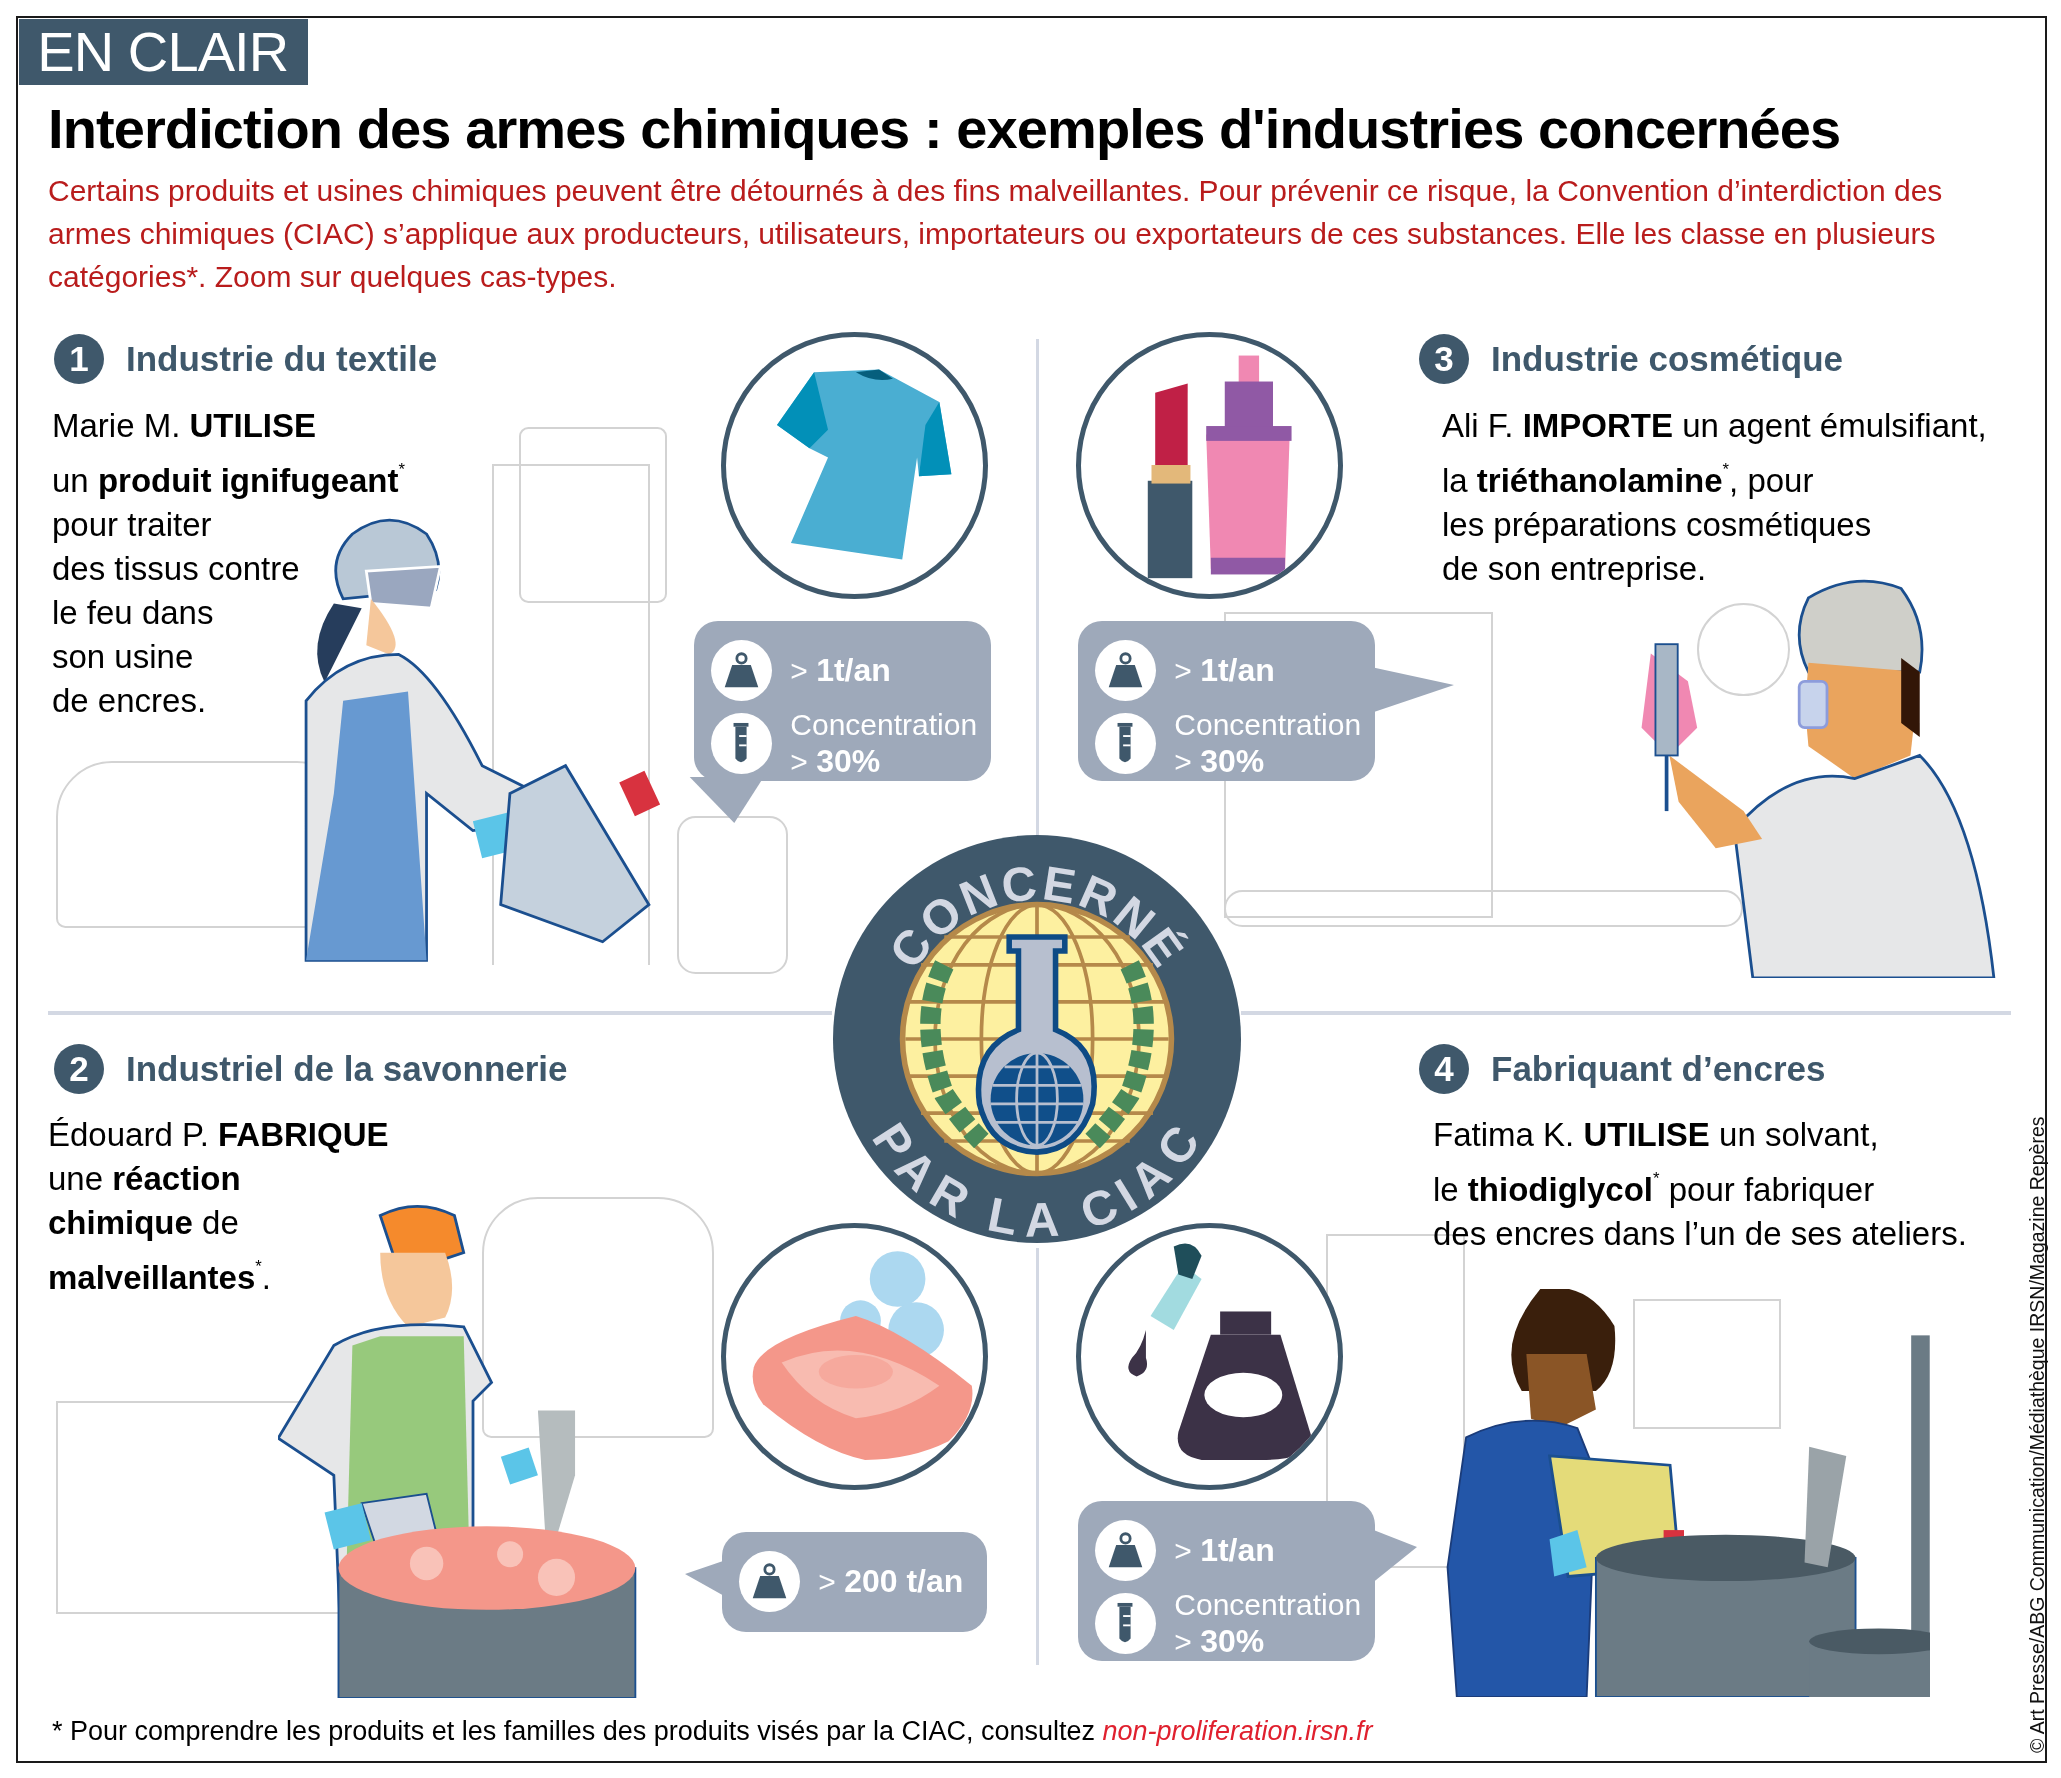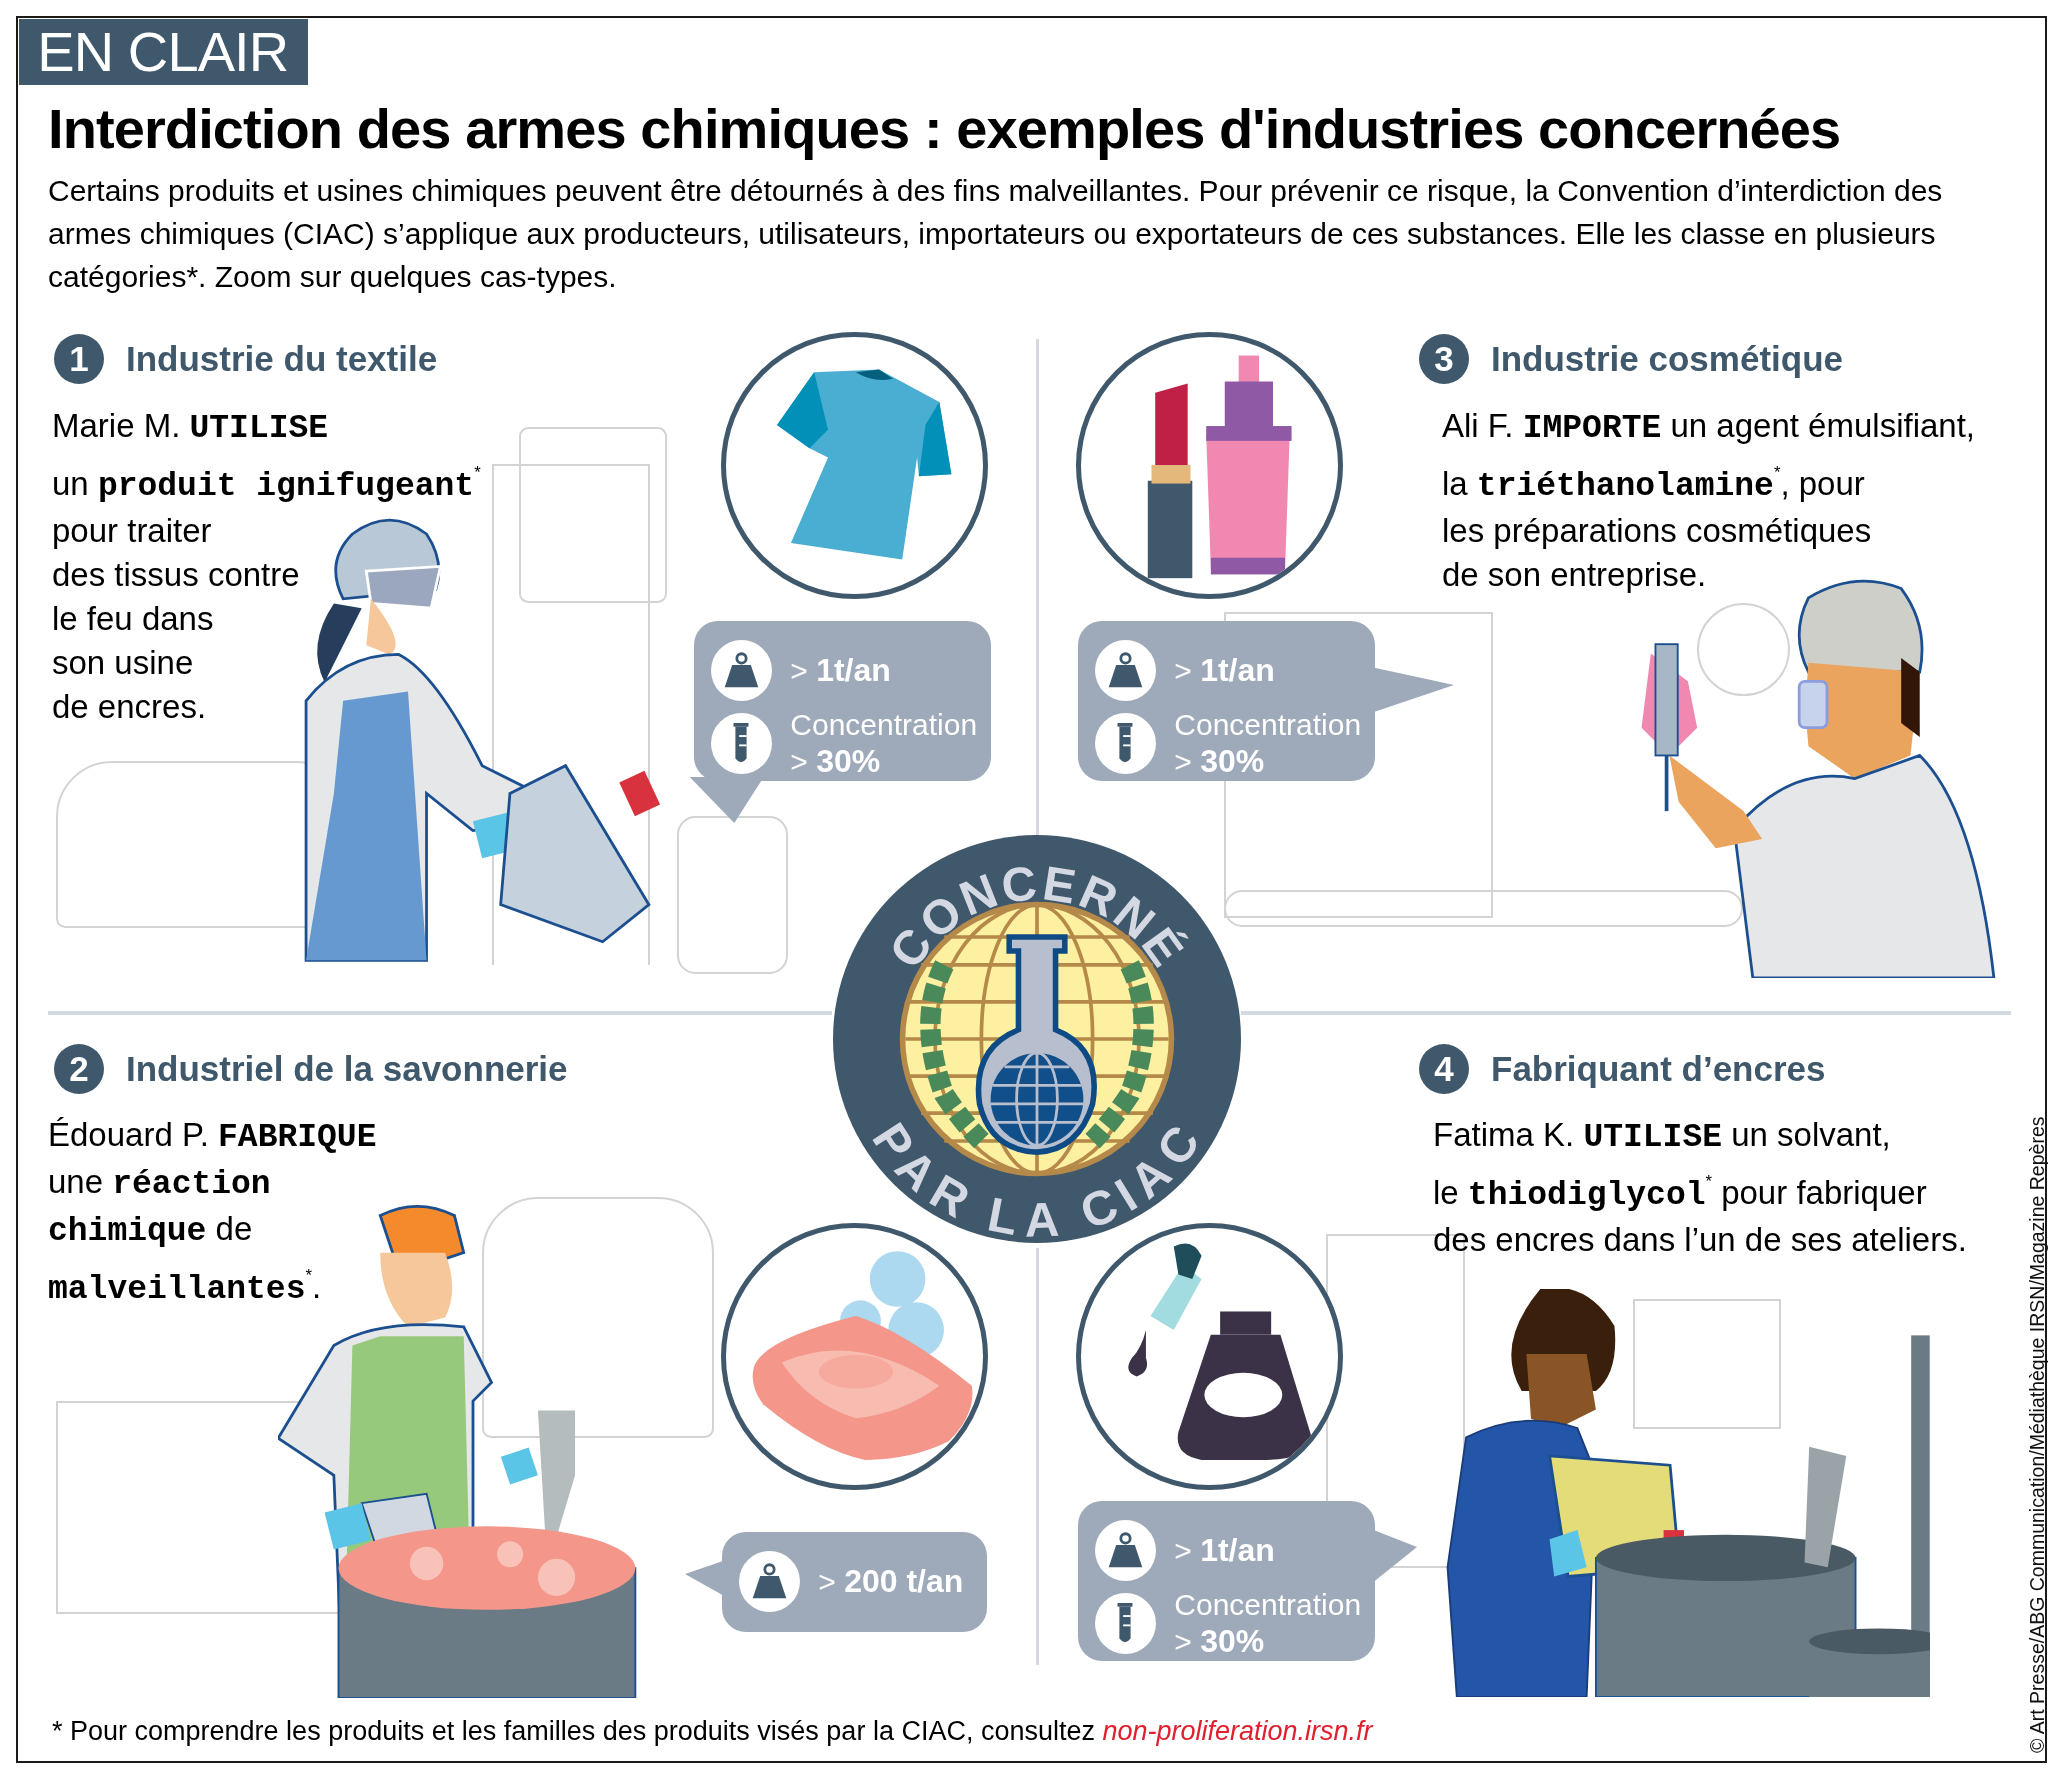--- a/index.html
+++ b/index.html
@@ -1,27 +1,27 @@
 <!DOCTYPE html>
 <html style="font-size:15px"><head>
 <meta charset="utf-8">
 <style>
   html, body { margin:0; padding:0; background:#ffffff; }
   body { width:2062px; height:1778px; position:relative; overflow:hidden; font-family:"Liberation Sans", "DejaVu Sans", sans-serif; color:#000; }
   .frame { position:absolute; left:16px; top:16px; width:2031px; height:1747px; border:2.8px solid #1a1a1a; box-sizing:border-box; }
   .tag { position:absolute; left:18.6px; top:18.6px; width:289px; height:66px; background:#3f586b; color:#fff; font-size:56px; line-height:66px; padding-left:18.6px; box-sizing:border-box; letter-spacing:-0.9px; font-family:"Liberation Sans", sans-serif; }
   .title { position:absolute; left:48px; top:96px; font-size:56px; font-weight:bold; letter-spacing:-0.9px; white-space:nowrap; font-family:"Liberation Sans", sans-serif; }
-  .intro { position:absolute; left:48px; top:169px; width:1985px; font-size:30px; line-height:43px; color:#000000; font-family:"Liberation Sans", sans-serif; }
+  .intro { position:absolute; left:48px; top:169px; width:1985px; font-size:30px; line-height:43px; color:#b91c1c; font-family:"Liberation Sans", sans-serif; }
   .vdiv { position:absolute; left:1036px; width:2.8px; background:#d3d8e3; }
   .hdiv { position:absolute; height:3.7px; background:#d3d8e3; top:1011px; }
   .sec-head { position:absolute; display:flex; align-items:center; }
   .num { width:50px; height:50px; border-radius:50%; background:#3f586b; color:#fff; font-weight:bold; font-size:35px; display:flex; align-items:center; justify-content:center; margin-right:22px; }
   .sec-title { font-weight:bold; font-size:35px; color:#3f586b; white-space:nowrap; }
   .desc { position:absolute; font-size:33px; line-height:44px; color:#000; }
-  .desc b { font-weight:bold;font-family:Liberation Mono, monospace; }
+  .desc b { font-weight:bold; }
   .desc sup { font-size:16.7px; vertical-align:16.7px; }
   .circle { position:absolute; border:5.6px solid #3f586b; border-radius:50%; background:#fff; box-sizing:border-box; overflow:hidden; }
   .bubble { position:absolute; background:#9ea9ba; border-radius:24px; color:#fff; }
   .bubble .row { display:flex; align-items:center; position:absolute; left:16.7px; }
   .bubble .ico { width:61px; height:61px; border-radius:50%; background:#fff; display:flex; align-items:center; justify-content:center; margin-right:18.6px; }
   .bubble .txt { font-size:30px; line-height:37px; }
   .bubble .txt b { font-size:32px; }
   .bubble .tail { position:absolute; width:0; height:0; }
   .badge { position:absolute; left:833px; top:835px; width:408px; height:408px; border-radius:50%; background:#3f586b; }
   .footnote { position:absolute; left:52px; top:1716px; font-size:27px; white-space:nowrap; }

